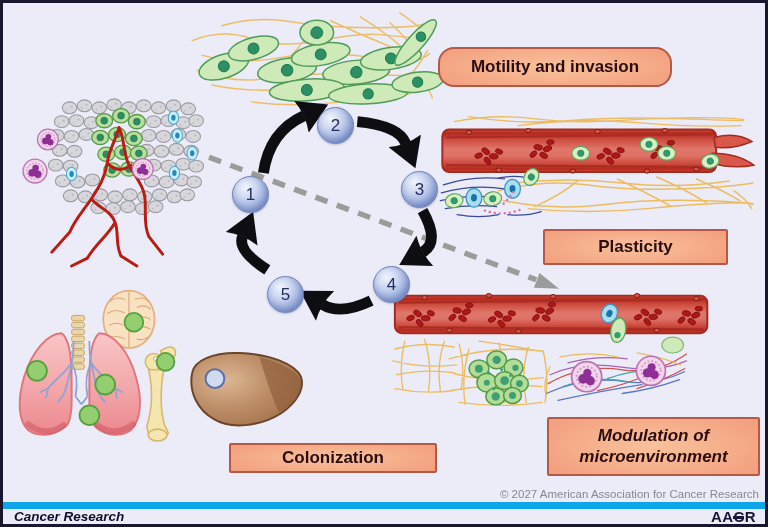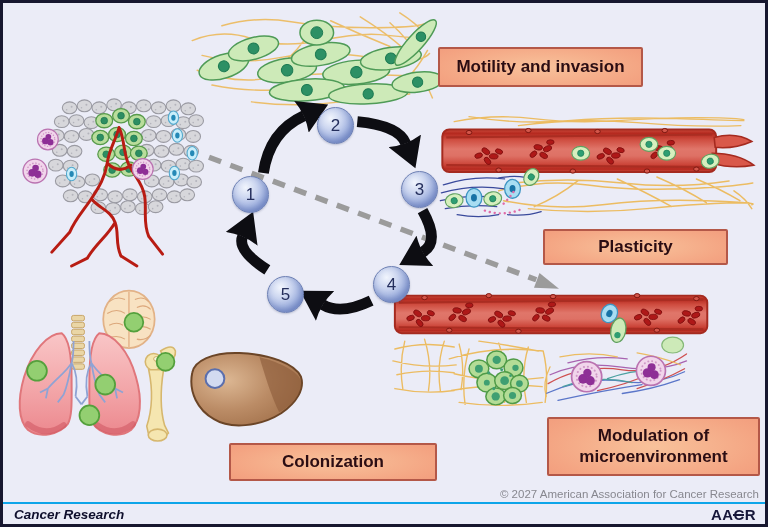--- a/index.html
+++ b/index.html
@@ -19,25 +19,25 @@
     display:flex;align-items:center;justify-content:center;
     text-align:center;
     border:2px solid #b45848;
     border-radius:2px;
     background:radial-gradient(ellipse 120% 150% at 50% 50%, #f8c29b 0%, #f4a583 42%, #ef8f73 78%, #ec8a6e 100%);
     color:#2b0d13;
     font-weight:bold;
     font-size:17px;
     line-height:1.22;
   }
-  .box-motility{left:435px;top:44px;width:205px;height:40px;}
+  .box-motility{left:435px;top:44px;width:234px;height:40px;border-radius:16px;}
   .box-plasticity{left:540px;top:226px;width:185px;height:36px;}
   .box-modulation{left:544px;top:414px;width:213px;height:59px;}
-  .box-modulation span{display:block;width:175px;margin:16px auto;}
-  .box-colonization{left:226px;top:440px;width:208px;height:38px;}
+  .box-modulation span{display:block;width:175px;margin:16px auto;font-style:italic;}
+  .box-colonization{left:226px;top:440px;width:208px;height:30px;}
   
   .step{
     position:absolute;width:37px;height:37px;border-radius:50%;
     background:radial-gradient(circle at 36% 30%, #f1f5fd 0%, #ccd6f0 32%, #93a7dc 72%, #7d93d2 100%);
     border:1px solid #6d80b4;
     box-shadow:inset -2px -3px 6px rgba(54,74,140,.35), 0 1px 2px rgba(40,50,90,.25);
     display:flex;align-items:center;justify-content:center;
     color:#242e5c;font-size:17px;
   }
   .step-1{left:229px;top:173px;}
@@ -45,21 +45,21 @@
   .step-3{left:398px;top:168px;}
   .step-4{left:370px;top:263px;}
   .step-5{left:264px;top:273px;}
   
   .copyright{
     position:absolute;right:6px;top:485px;
     font-size:11.5px;color:#87878f;
   }
   .footer{
     position:absolute;left:0;right:0;bottom:0;height:22px;
-    border-top:2px solid #0ea5e9;
+    border-top:7px solid #0ea5e9;
     display:flex;align-items:center;justify-content:space-between;
     padding:0 9px 0 11px;
   }
   .journal{font-size:13.5px;font-weight:bold;font-style:italic;color:#0f0f2d;}
   .aacr{position:relative;font-size:15px;font-weight:bold;letter-spacing:.4px;color:#17173a;}
   .aacr-bar{position:absolute;left:22px;top:8px;width:11px;height:2.6px;background:#17173a;}
 </style>
 </head>
 <body>
 

